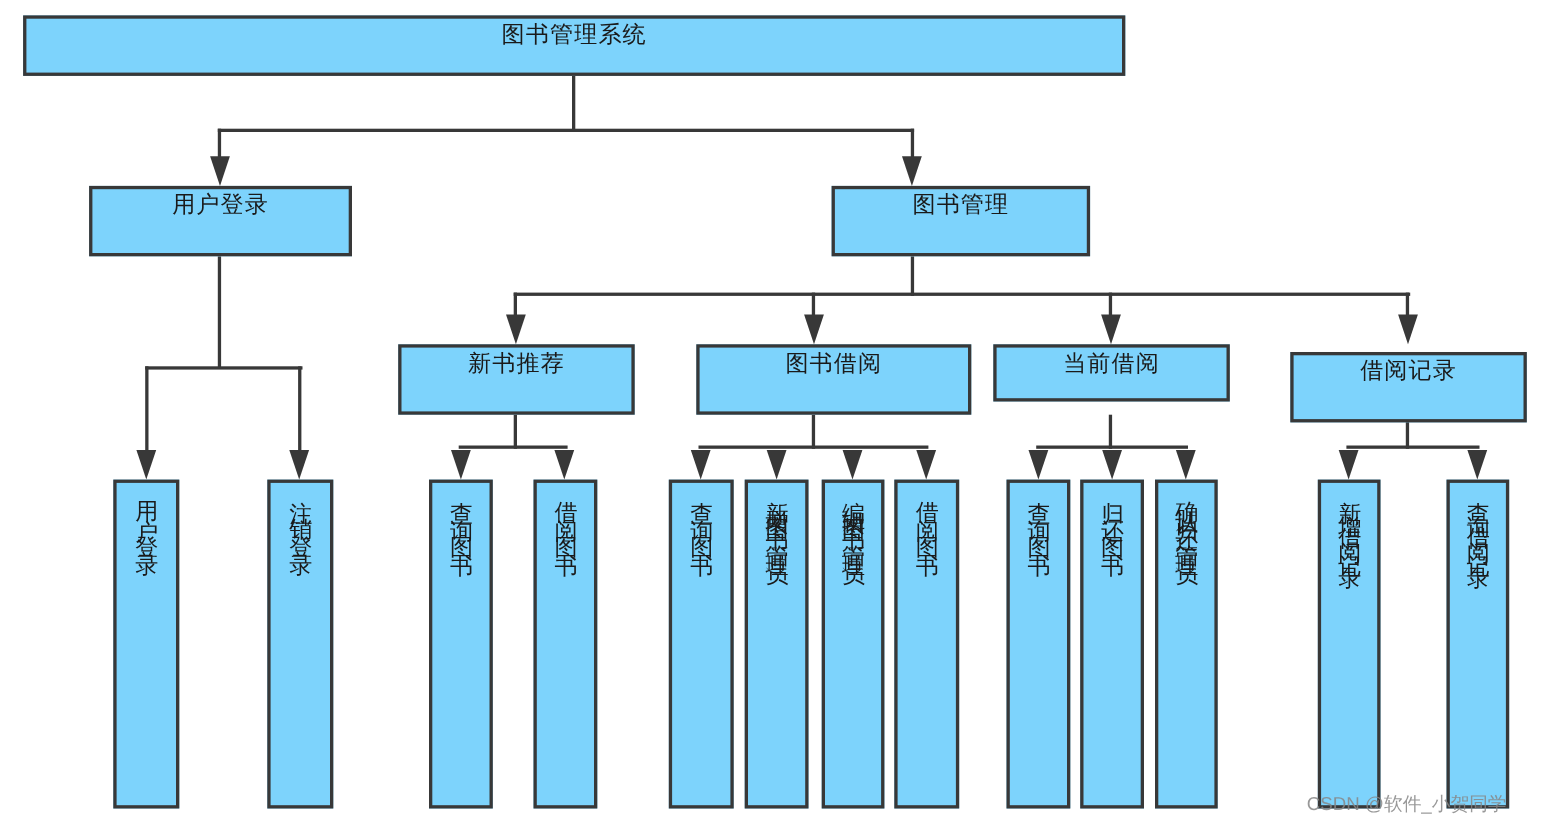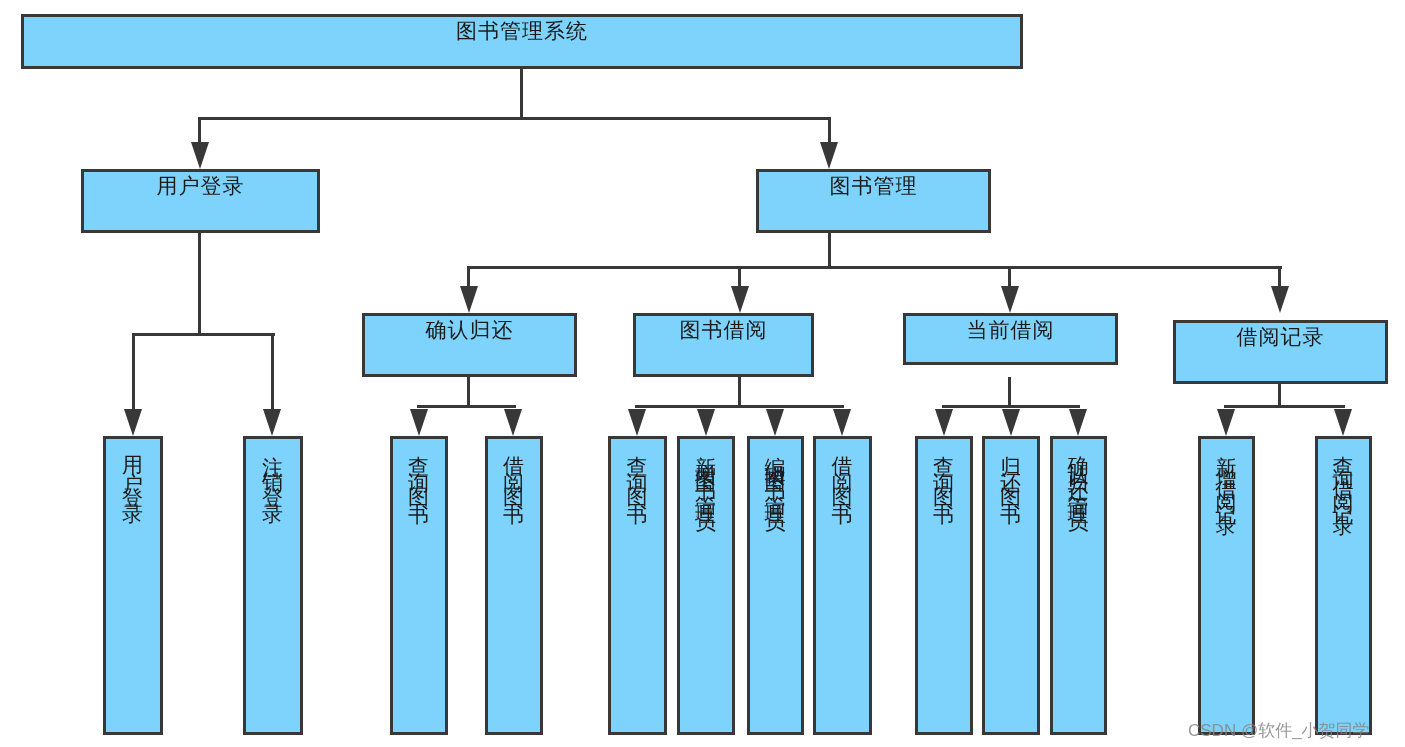--- a/index.html
+++ b/index.html
@@ -99,24 +99,24 @@
 
   <div class="box" style="left:81px; top:169px; width:239px; height:64px;">
     <span>用户登录</span>
   </div>
 
   <div class="box" style="left:712px; top:169px; width:235px; height:64px;margin-left:44px;">
     <span>图书管理</span>
   </div>
 
   <div class="box" style="left:362px; top:313px; width:215px; height:64px;">
-    <span>确认归还</span>
+    <span>新书推荐</span>
   </div>
 
-  <div class="box" style="left:633px; top:313px; width:181px; height:64px;">
+  <div class="box" style="left:633px; top:313px; width:250px; height:64px;">
     <span>图书借阅</span>
   </div>
 
   <div class="box" style="left:903px; top:313px; width:215px; height:52px;">
     <span>当前借阅</span>
   </div>
 
   <div class="box" style="left:1173px; top:320px; width:215px; height:64px;">
     <span>借阅记录</span>
   </div>

